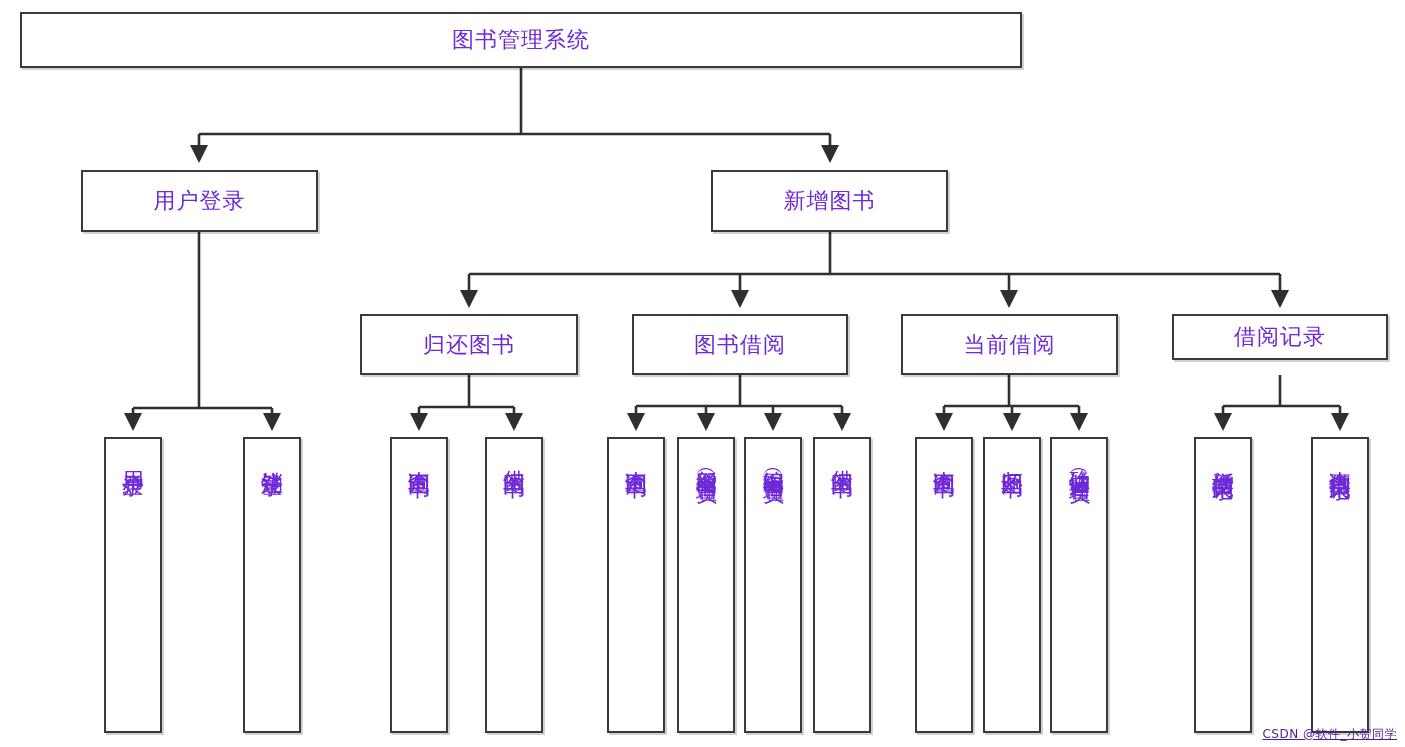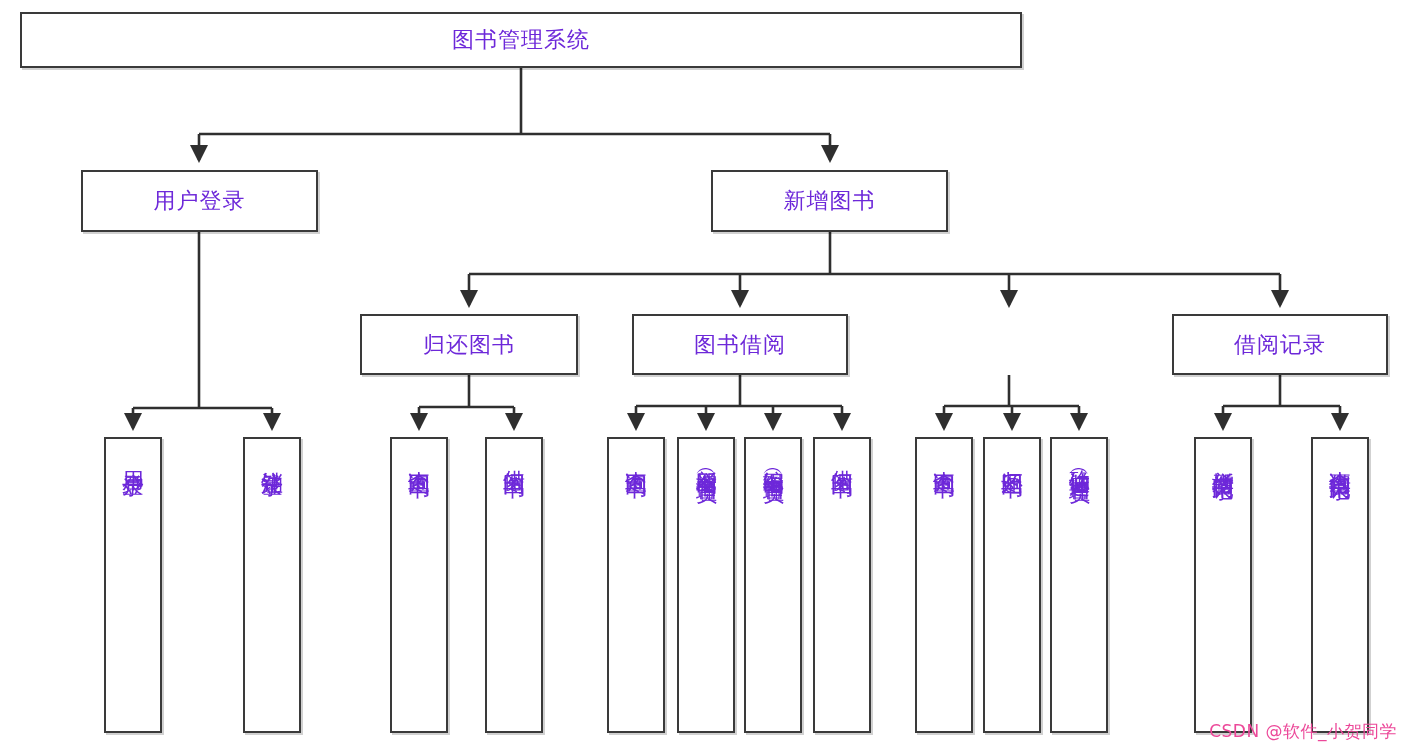--- a/index.html
+++ b/index.html
@@ -46,25 +46,26 @@
     font-size:22px;
     line-height:1.18;
     letter-spacing:2px;
     white-space:nowrap;
     text-align:left;
   }
   .node.v.tall .vlabel{font-size:21px;}
   #watermark{
     position:absolute;
     right:8px;bottom:4px;
-    font-size:17px;
-    color:#ec4899;
+    font-size:12px;
+    color:#4c1d95;
     letter-spacing:0.5px;
     white-space:nowrap;
     user-select:none;
+    text-decoration:underline;
   }
 </style>
 </head>
 <body>
 
 <div id="diagram">
 
   <svg id="wires" width="1405" height="747" viewBox="0 0 1405 747" xmlns="http://www.w3.org/2000/svg">
     <defs>
       <marker id="arrow" viewBox="0 0 12 12" refX="10" refY="6" markerWidth="7" markerHeight="7" orient="auto-start-reverse">
@@ -125,21 +126,24 @@
   <div class="node h" style="left: 711px; top: 170px; width: 237px; height: 62px;">
     <span>新增图书</span>
   </div>
 
   <div class="node h" style="left: 360px; top: 314px; width: 218px; height: 61px;">
     <span>归还图书</span>
   </div>
   <div class="node h" style="left: 632px; top: 314px; width: 216px; height: 61px; justify-content: center;">
     <span>图书借阅</span>
   </div>
-  <div class="node h" style="left: 1172px; top: 314px; width: 216px; height: 61px; text-align: center;">
+  <div class="node h" style="left: 901px; top: 314px; width: 217px; height: 61px;">
+    <span>当前借阅</span>
+  </div>
+  <div class="node h" style="left: 1172px; top: 314px; width: 216px; height: 46px; text-align: center;">
     <span>借阅记录</span>
   </div>
 
   <div class="node v" style="left: 104px; top: 437px; width: 58px; height: 296px;">
     <span class="vlabel">用户登录</span>
   </div>
   <div class="node v" style="left: 243px; top: 437px; width: 58px; height: 296px;">
     <span class="vlabel">注销登录</span>
   </div>
   <div class="node v" style="left: 390px; top: 437px; width: 58px; height: 296px;">

